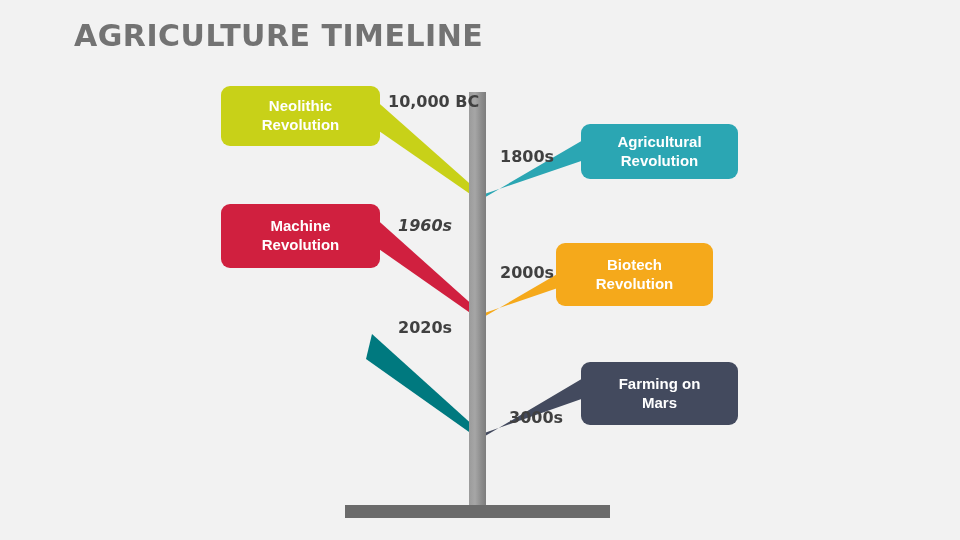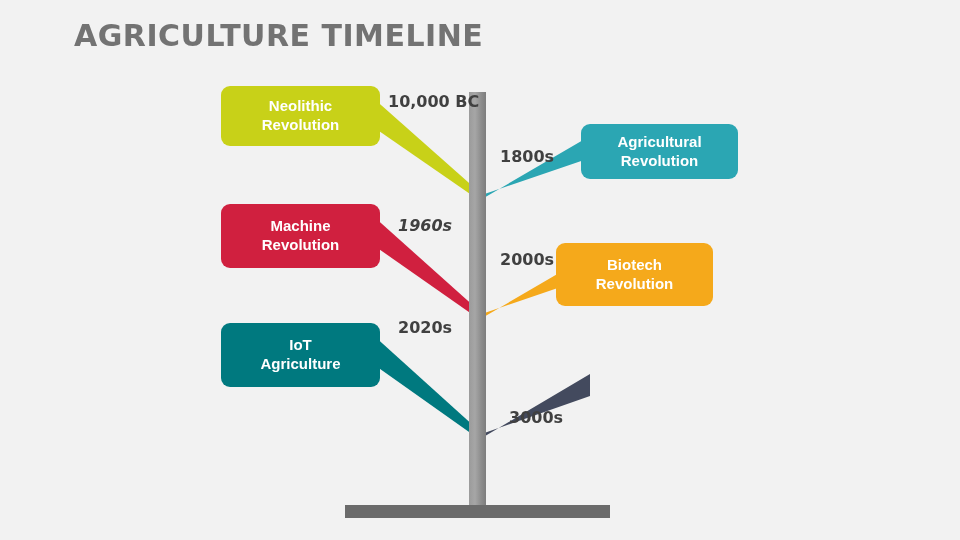--- a/index.html
+++ b/index.html
@@ -111,42 +111,42 @@
     </span>
   </div>
 
   <div class="box" style="left:221px; top:204px; width:159px; height:64px; background:#d0203f;">
     <span>
       <span>Machine</span><br>
       <span>Revolution</span>
     </span>
   </div>
 
-  <div class="box" style="left:221px; top:323px; width:159px; height:64px; background:#00797f;">
-    <span>
-      <span>IoT</span><br>
-      <span>Agriculture</span>
-    </span>
-  </div>
 
   <div class="box" style="left:581px; top:124px; width:157px; height:55px; background:#2ba6b3;">
     <span>
       <span>Agricultural</span><br>
       <span>Revolution</span>
     </span>
   </div>
 
   <div class="box" style="left:556px; top:243px; width:157px; height:63px; background:#f5a91b;">
     <span>
       <span>Biotech</span><br>
       <span>Revolution</span>
     </span>
   </div>
 
+  <div class="box" style="left:581px; top:362px; width:157px; height:63px; background:#434a5e;">
+    <span>
+      <span>Farming on</span><br>
+      <span>Mars</span>
+    </span>
+  </div>
 
   <div class="label" style="left:388px; top:92px;">10,000 BC</div>
   <div class="label" style="left:500px; top:147px;">1800s</div>
   <div class="label" style="left:398px; top:216px;font-style:italic;">1960s</div>
-  <div class="label" style="left:500px; top:250px;text-align:right;">2000s</div>
+  <div class="label" style="left:500px; top:263px;text-align:right;">2000s</div>
   <div class="label" style="left:398px; top:318px;">2020s</div>
   <div class="label" style="left:509px; top:408px;">3000s</div>
 
 </div>
 
 </body></html>

